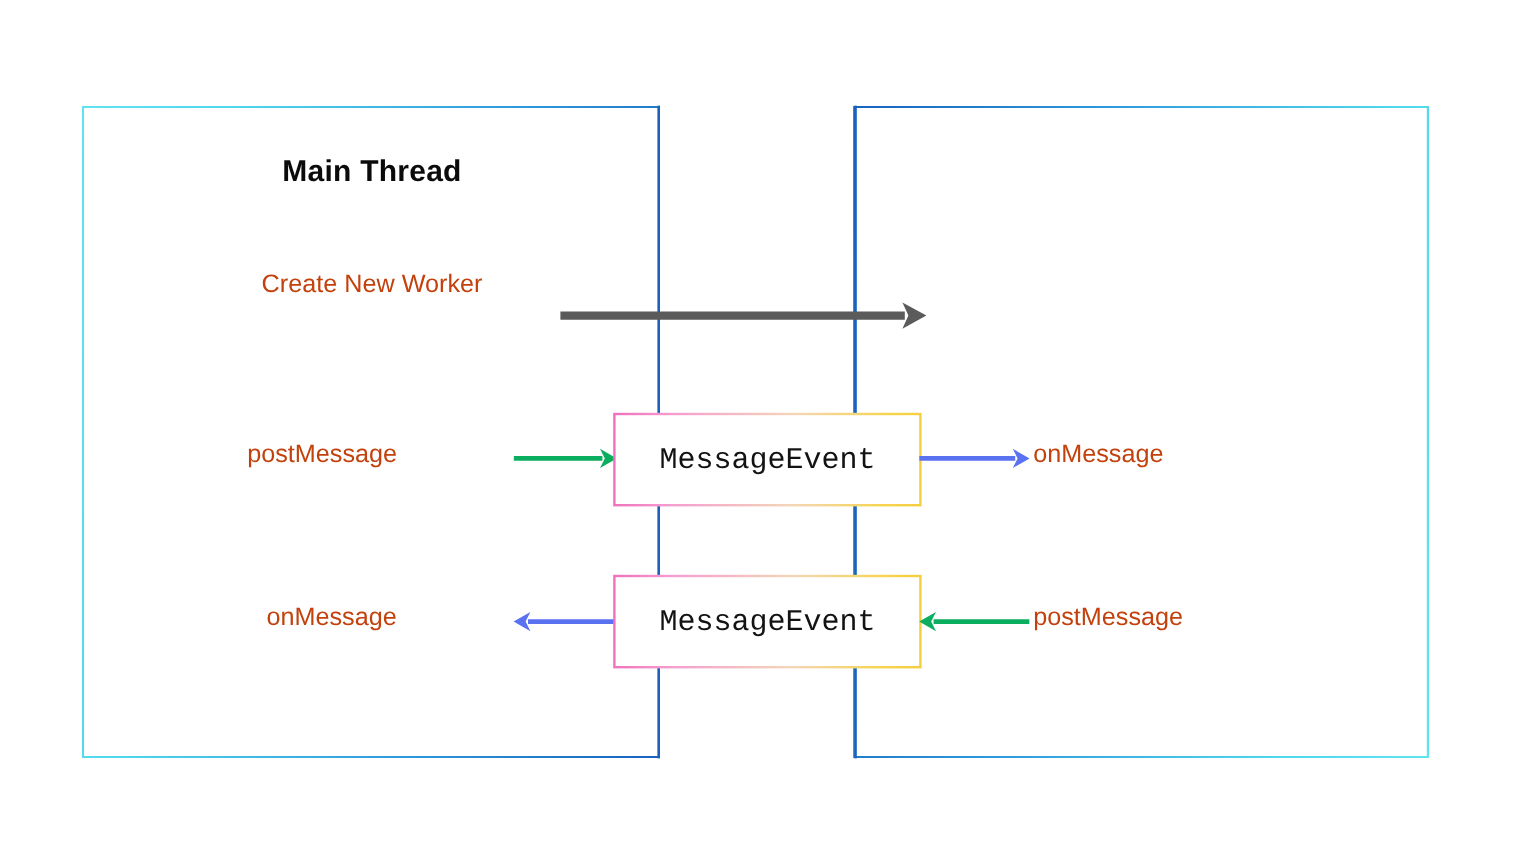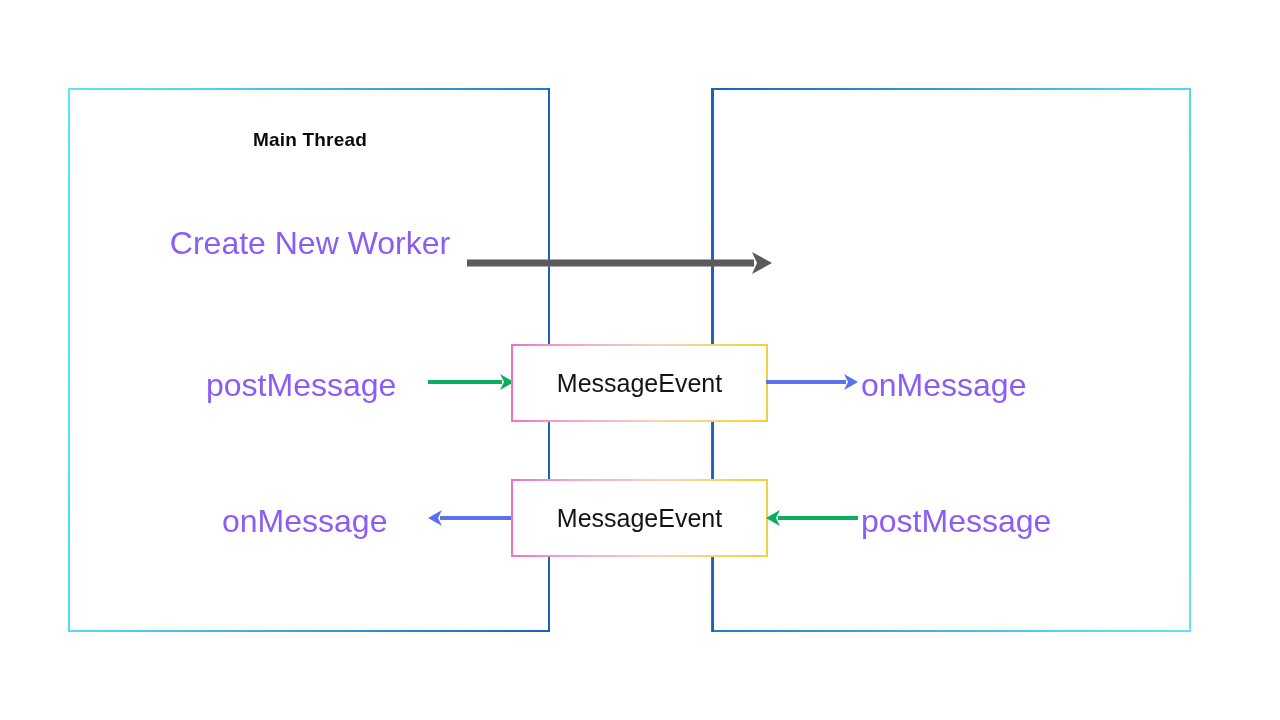--- a/index.html
+++ b/index.html
@@ -52,36 +52,36 @@
     position: absolute;
     width: 2px;
     background: #1C62BD;
   }
   #divider-main  { left: 548px; top: 88px;  height: 544px; }
   #divider-worker{ left: 712px; top: 88px;  height: 544px; }
 
   
   .panel-title {
     position: absolute;
-    font-size: 19px;
+    font-size: 25px;
     font-weight: bold;
     color: #0B0B0B;
     letter-spacing: 0.2px;
     text-align: center;
     white-space: nowrap;
     line-height: 1.1;
   }
   #title-main   { left: 150px; top: 130px; width: 320px; }
   #title-worker { left: 792px; top: 130px; width: 320px; }
 
   
   .side-label {
     position: absolute;
-    font-size: 32px;
-    color: #8b5cf6;
+    font-size: 21px;
+    color: #c2410c;
     white-space: nowrap;
     line-height: 1.22;
   }
   #label-create-worker {
     left: 150px;
     top: 224px;
     width: 320px;
     text-align: center;
     white-space: normal;
   }
@@ -89,20 +89,21 @@
   #label-on-bottom { left: 222px; top: 502px; }
   #label-on-top    { left: 861px; top: 366px; }
   #label-post-bottom { left: 861px; top: 502px; }
 
   
   .msg-box {
     position: absolute;
     box-sizing: border-box;
     padding: 2px;
     background-image: linear-gradient(92deg, #F06FBB 0%, #F59ED0 20%, #F3D6B8 58%, #F7D44E 88%, #F5CE3C 100%);
+    font-family: Liberation Mono, monospace;
   }
   .msg-box > .msg-inner {
     width: 100%;
     height: 100%;
     background: #FFFFFF;
     display: flex;
     align-items: center;
     justify-content: center;
   }
   .msg-box .msg-text {

